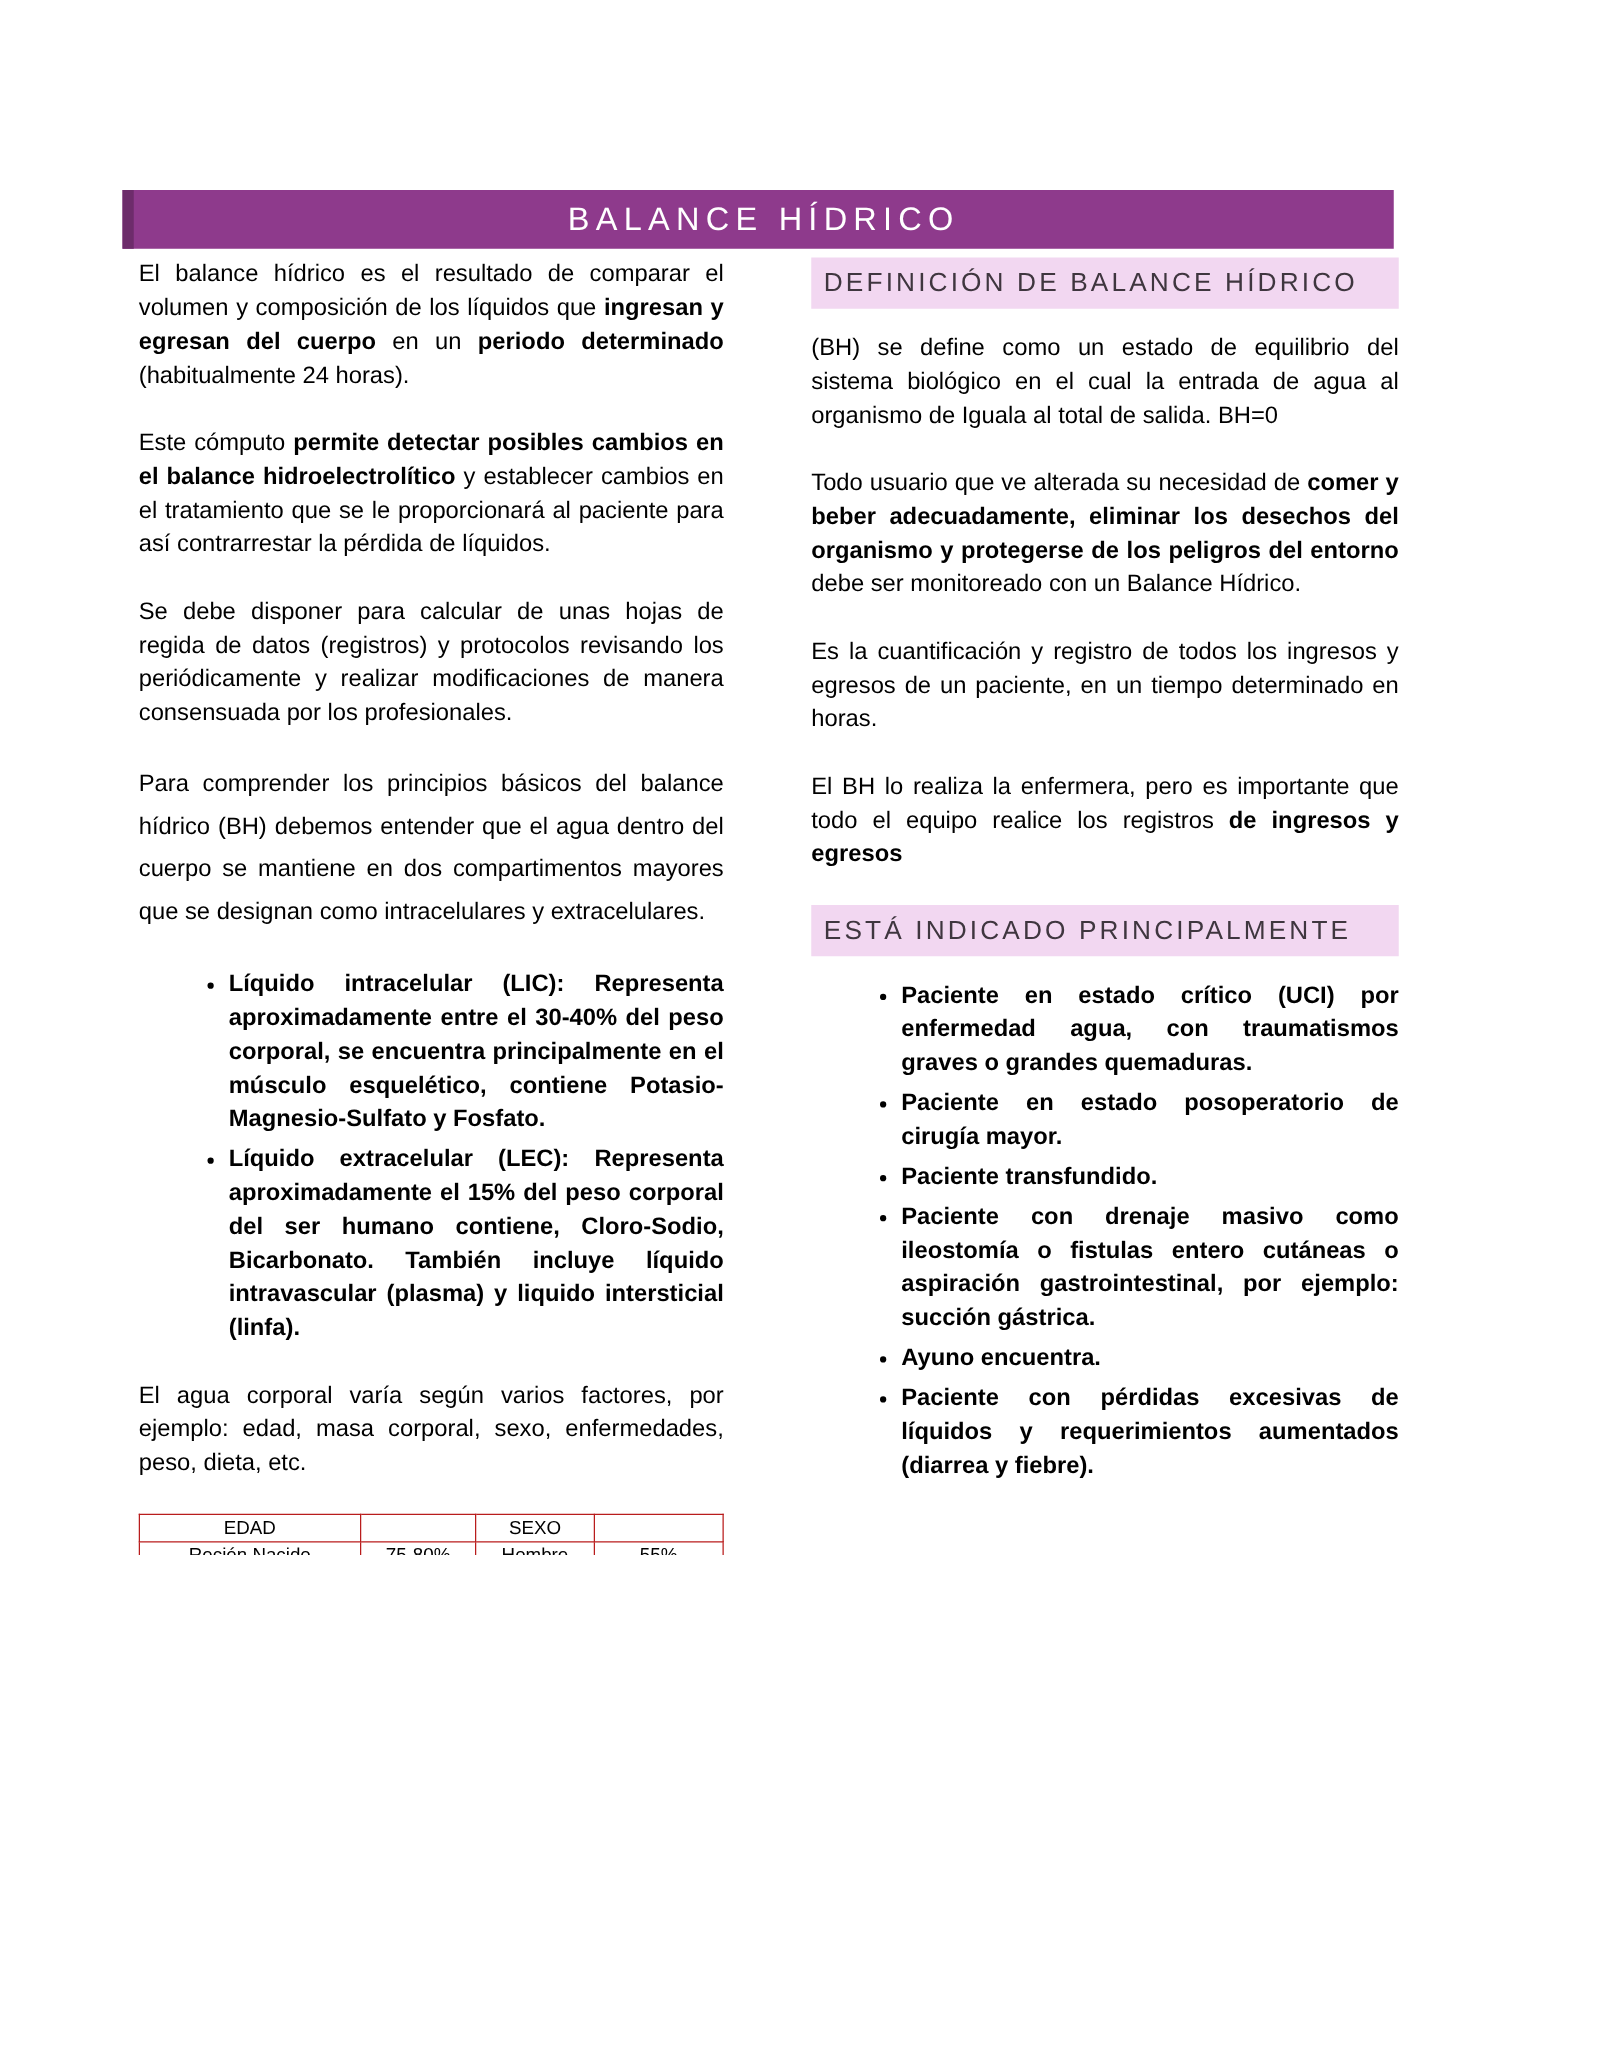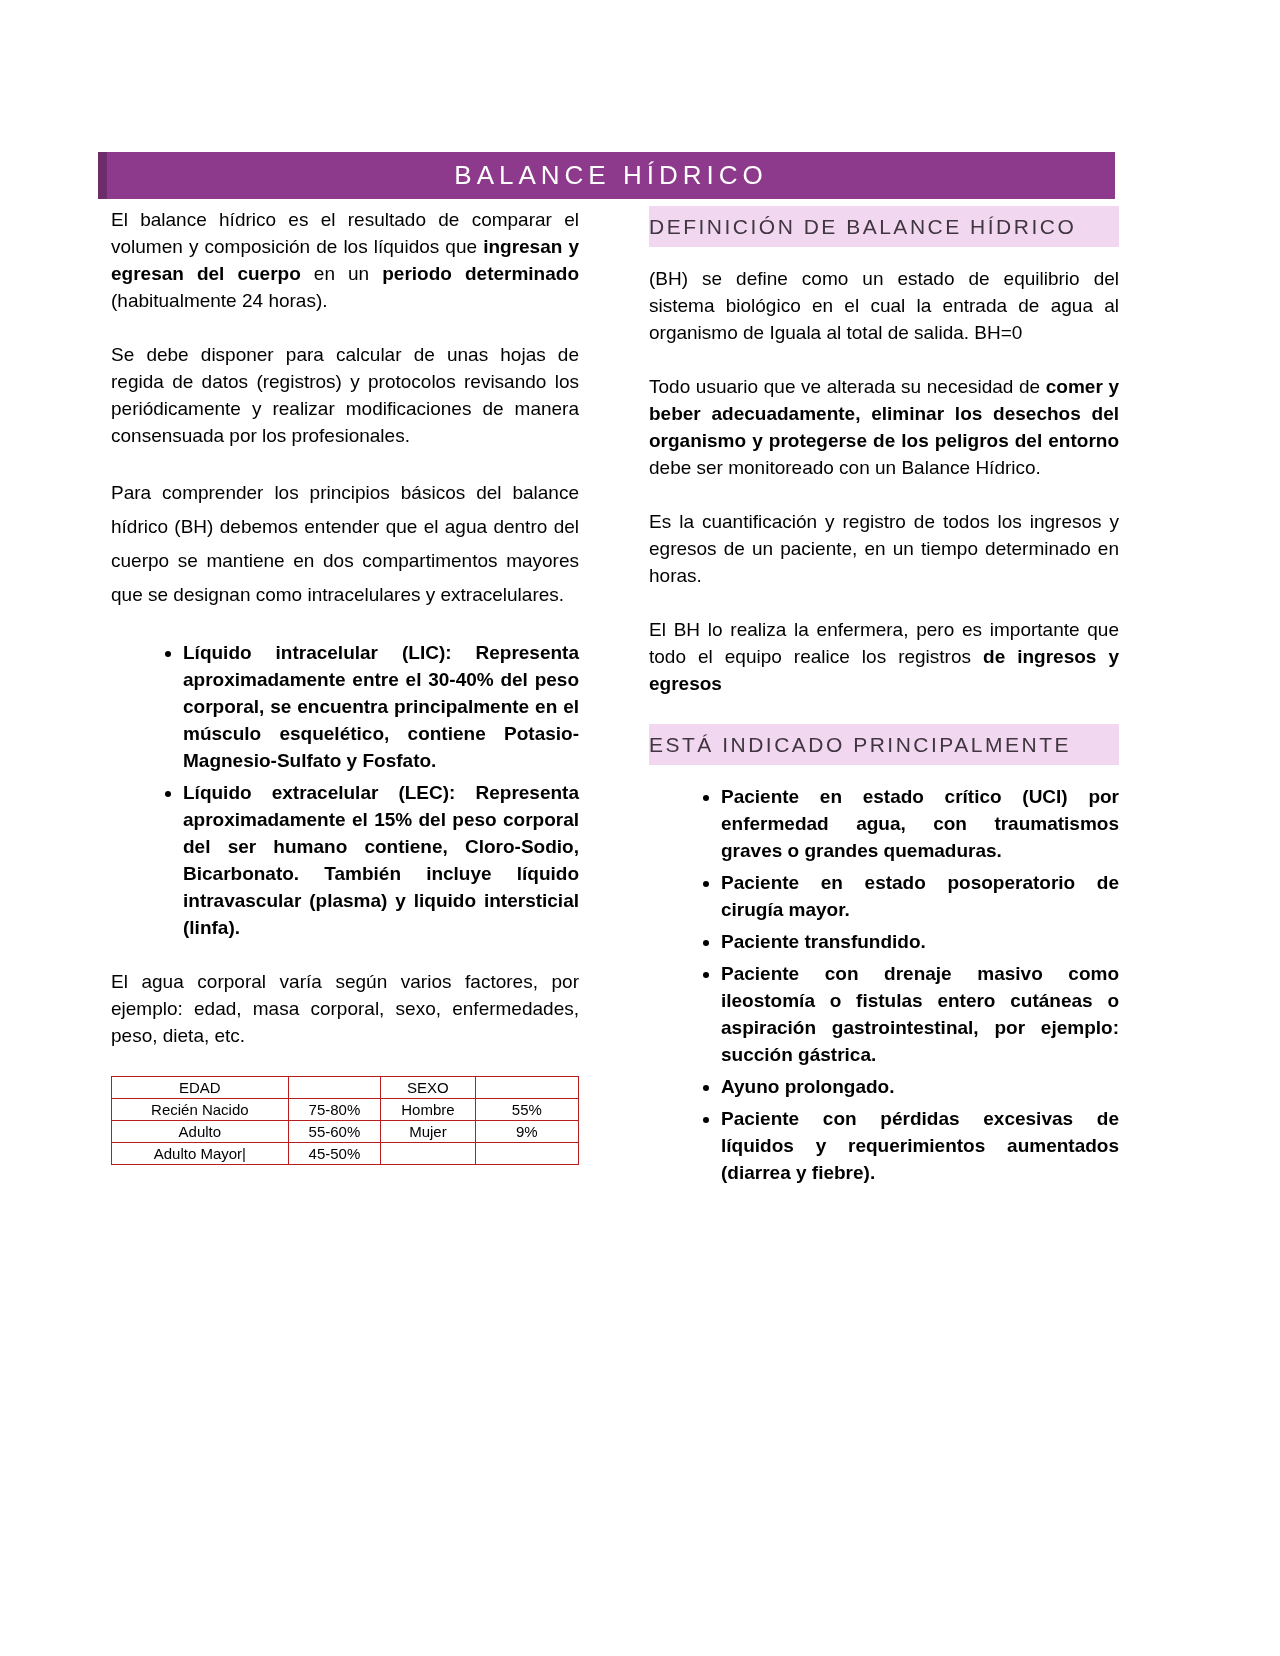--- a/index.html
+++ b/index.html
@@ -59,20 +59,21 @@
   }
   .para-loose {
     line-height: 34px;
   }
   .b { font-weight: 700; }
   .section-bar {
     background: #F2D7F1;
     height: 41px;
     display: flex;
     align-items: center;
+    padding-left: 10px;
     box-sizing: border-box;
     margin: 4px 0 18px 0;
   }
   .section-title {
     color: #3F363F;
     font-size: 21px;
     letter-spacing: 2.5px;
     font-weight: 400;
   }
   ul.bullets {
@@ -113,20 +114,21 @@
 <div class="page">
 
   <div class="banner">
     <span class="banner-title">BALANCE HÍDRICO</span>
   </div>
 
   <div class="columns">
 
     <div class="col-left">
       <p class="para"><span>El balance hídrico es el resultado de comparar el volumen y composición de los líquidos que </span><span class="b">ingresan y egresan del cuerpo</span><span> en un </span><span class="b">periodo determinado</span><span> (habitualmente 24 horas).</span></p>
+      <p class="para"><span>Este cómputo </span><span class="b">permite detectar posibles cambios en el balance hidroelectrolítico</span><span> y establecer cambios en el tratamiento que se le proporcionará al paciente para así contrarrestar la pérdida de líquidos.</span></p>
       <p class="para">Se debe disponer para calcular de unas hojas de regida de datos (registros) y protocolos revisando los periódicamente y realizar modificaciones de manera consensuada por los profesionales.</p>
       <p class="para para-loose">Para comprender los principios básicos del balance hídrico (BH) debemos entender que el agua dentro del cuerpo se mantiene en dos compartimentos mayores que se designan como intracelulares y extracelulares.</p>
 
 
       <ul class="bullets">
         <li>Líquido intracelular (LIC): Representa aproximadamente entre el 30-40% del peso corporal, se encuentra principalmente en el músculo esquelético, contiene Potasio-Magnesio-Sulfato y Fosfato.</li>
         <li>Líquido extracelular (LEC): Representa aproximadamente el 15% del peso corporal del ser humano contiene, Cloro-Sodio, Bicarbonato. También incluye líquido intravascular (plasma) y liquido intersticial (linfa).</li>
       </ul>
 
       <p class="para">El agua corporal varía según varios factores, por ejemplo: edad, masa corporal, sexo, enfermedades, peso, dieta, etc.</p>
@@ -179,19 +181,19 @@
 
       <div class="section-bar">
         <span class="section-title">ESTÁ INDICADO PRINCIPALMENTE</span>
       </div>
 
       <ul class="bullets">
         <li>Paciente en estado crítico (UCI) por enfermedad agua, con traumatismos graves o grandes quemaduras.</li>
         <li>Paciente en estado posoperatorio de cirugía mayor.</li>
         <li>Paciente transfundido.</li>
         <li>Paciente con drenaje masivo como ileostomía o fistulas entero cutáneas o aspiración gastrointestinal, por ejemplo: succión gástrica.</li>
-        <li>Ayuno prolongado.</li>
+        <li>Ayuno encuentra.</li>
         <li>Paciente con pérdidas excesivas de líquidos y requerimientos aumentados (diarrea y fiebre).</li>
       </ul>
     </div>
 
   </div>
 </div>
 
 </body></html>

